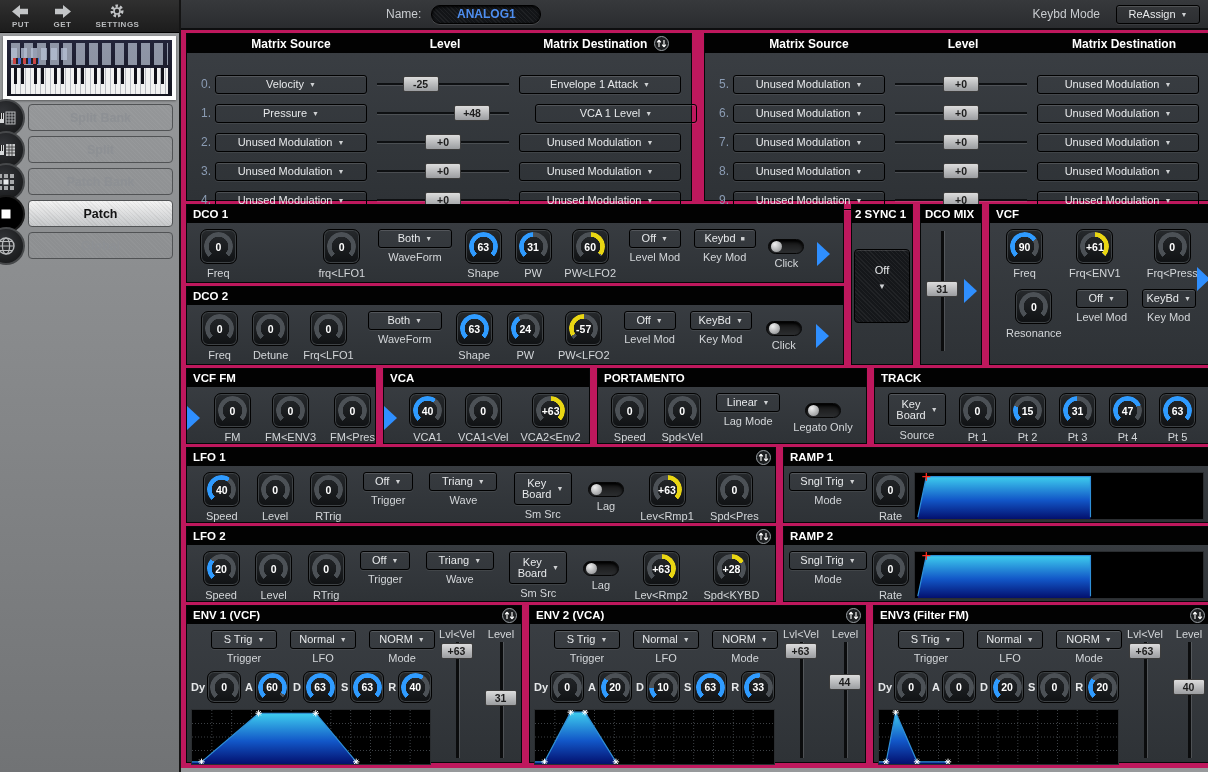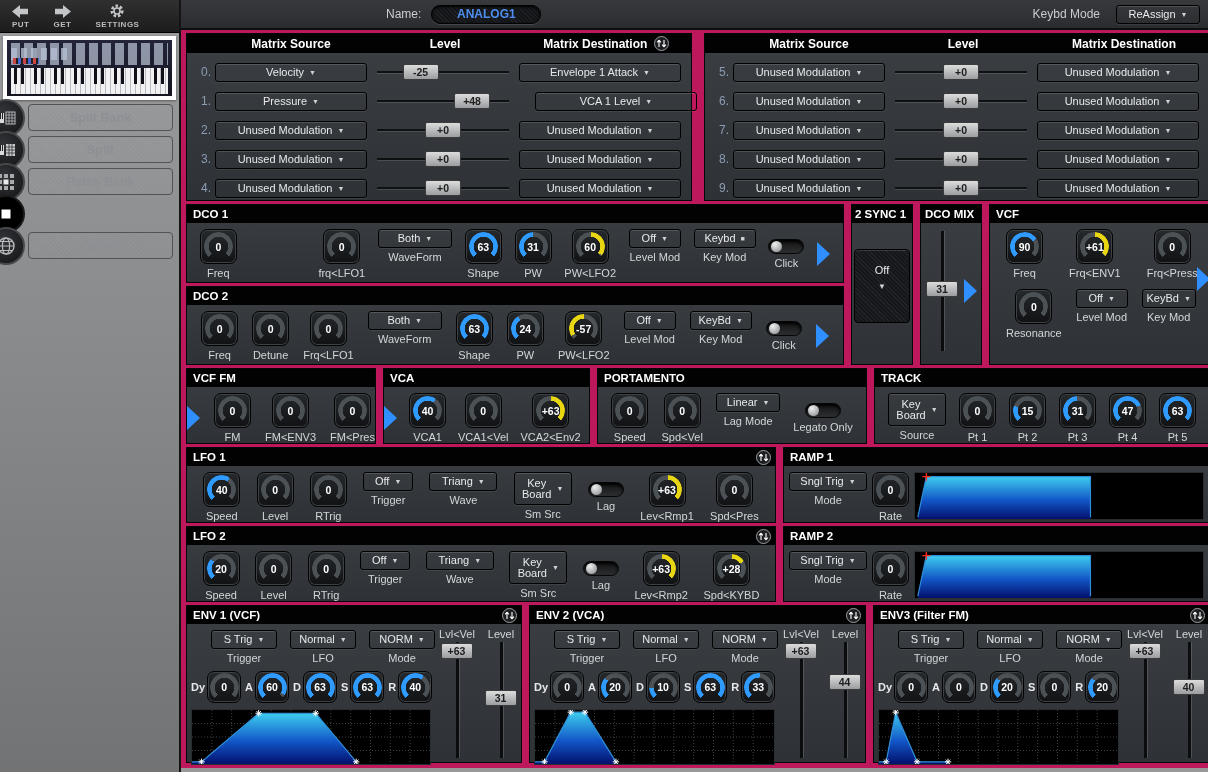--- a/index.html
+++ b/index.html
@@ -56,21 +56,21 @@
      display:flex;align-items:center;padding-left:6px;position:relative;}
   .sort-ico{position:absolute;right:4px;top:1.5px;}
   .row{display:flex;gap:7px;margin:3px 0 0 5px;flex:none;}
   
   .mx-grid{display:grid;grid-template-columns:26px 156px 1fr 170px;align-items:center;}
   .mx-head{height:19px;background:#020202;color:#fff;font-weight:bold;font-size:12px;}
   .mx-head div{text-align:center;position:relative;}
   .mx-body{padding:2px 4px 2px 0;}
   .mxrow{height:29px;}
   .mxnum{color:#8b9cb4;font-size:12px;text-align:right;padding-right:2px;}
-  .mxsl{position:relative;height:26px;margin:4px 8px;}
+  .mxsl{position:relative;height:26px;margin:16px 8px;}
   .mxtrack{position:absolute;left:0;right:0;top:12px;height:2px;background:#0e1012;box-shadow:0 1px 0 rgba(255,255,255,.12);}
   .mhandle{position:absolute;top:5px;width:36px;height:16px;margin-left:-18px;border:1px solid #3c3c3c;border-radius:2px;
      background:linear-gradient(#dcdcdc,#9b9da0);color:#1d1d1d;font-size:10.5px;font-weight:bold;
      display:flex;align-items:center;justify-content:center;cursor:pointer;}
   
   .dd{height:19px;min-width:44px;border:1px solid #000;border-radius:3px;padding:0 5px;
      background:#15171a repeating-linear-gradient(45deg,rgba(255,255,255,.05) 0 1px,transparent 1px 3px),
                 repeating-linear-gradient(135deg,rgba(255,255,255,.03) 0 1px,transparent 1px 3px);
      box-shadow:inset 0 1px 0 rgba(255,255,255,.14),0 1px 0 rgba(255,255,255,.07);
      color:#e7e9eb;font-size:11px;display:flex;align-items:center;justify-content:center;cursor:pointer;}
@@ -205,20 +205,21 @@
             </svg>
           </div>
           <div class="nav-btn">Patch Bank</div>
         </div>
         <div class="nav-item">
           <div class="nav-ico active">
             <svg width="18" height="18" viewBox="0 0 18 18">
               <rect x="4.5" y="4.5" width="9" height="9" fill="#fff"></rect>
             </svg>
           </div>
+          <div class="nav-btn active">Patch</div>
         </div>
         <div class="nav-item">
           <div class="nav-ico">
             <svg width="20" height="20" viewBox="0 0 20 20">
               <circle cx="10" cy="10" r="8" fill="none" stroke="#b8babc" stroke-width="1.4"></circle>
               <ellipse cx="10" cy="10" rx="3.6" ry="8" fill="none" stroke="#b8babc" stroke-width="1.2"></ellipse>
               <path d="M2 10 H18 M3.2 5.5 H16.8 M3.2 14.5 H16.8" stroke="#b8babc" stroke-width="1.2"></path>
             </svg>
           </div>
           <div class="nav-btn">Global</div>

